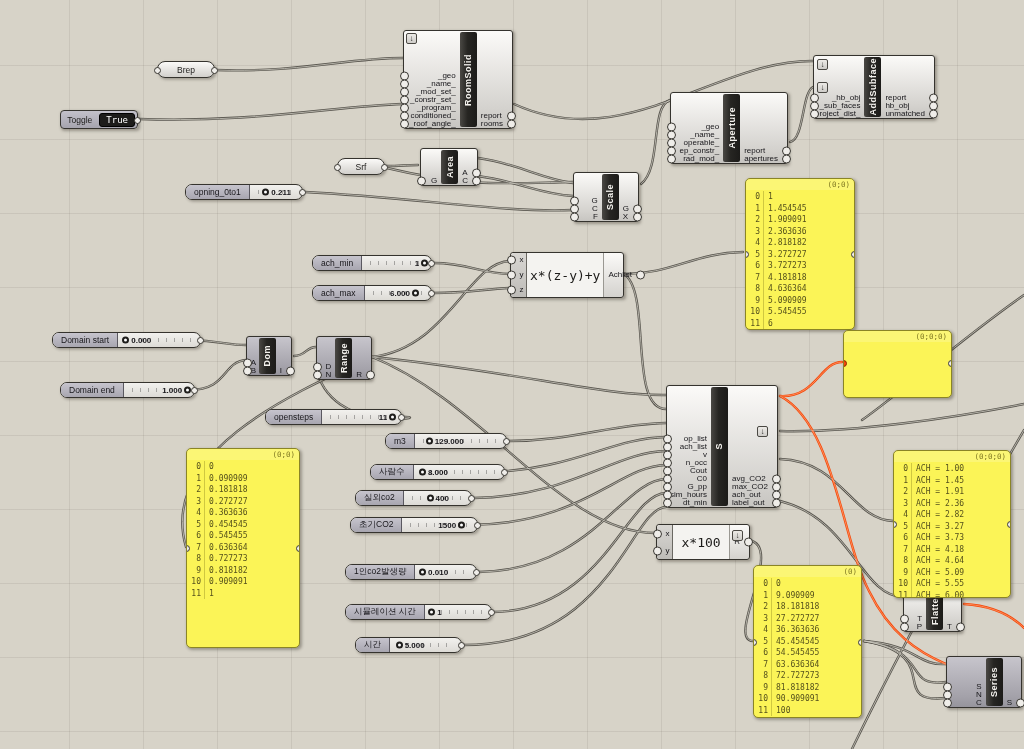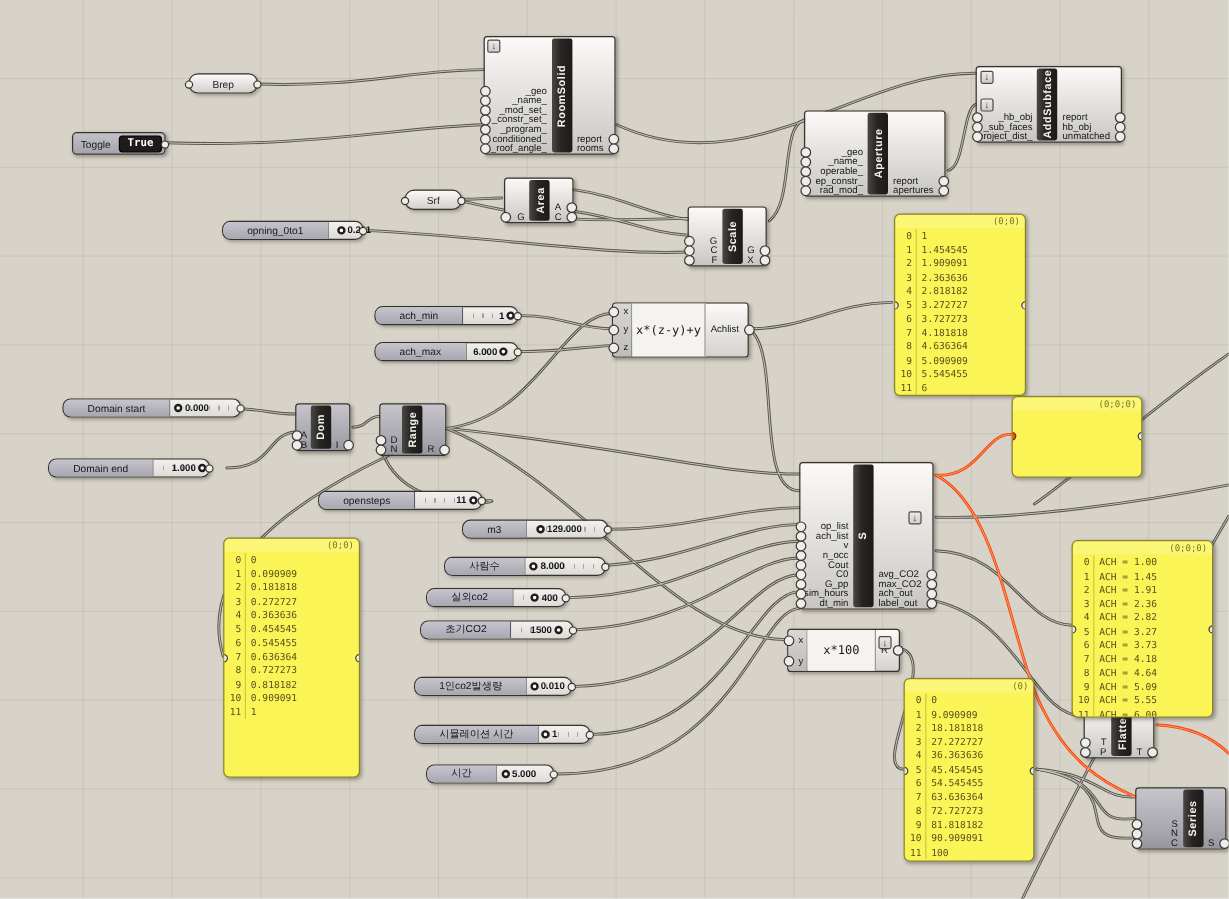--- a/index.html
+++ b/index.html
@@ -37,28 +37,28 @@
 
   .param{display:flex;align-items:center;justify-content:center;border:1px solid #35332e;border-radius:8px;
         background:linear-gradient(180deg,#fbfaf8,#d2d0cc);font-size:8.5px;color:#1c1b19}
   .nub{position:absolute;width:7px;height:7px;border-radius:50%;background:#efede9;border:1px solid #3a3833;z-index:3}
   .nub.orange{background:#f4490b;border-color:#8a2800}
 
   .toggle{display:flex;align-items:center;border:1px solid #35332e;border-radius:4px;
         background:linear-gradient(180deg,#c3c1ca,#a6a4ae);font-size:8.5px}
   .toggle .tlabel{flex:1;text-align:right;color:#1c1b19;padding:0 5px}
   .toggle .tvalue{background:#1d1c1a;color:#fff;font-family:"DejaVu Sans Mono",monospace;
-        font-weight:bold;font-size:9px;border-radius:3px;border:1px solid #000;
+        font-weight:normal;font-size:9px;border-radius:3px;border:1px solid #000;
         padding:1px 6px;margin:1px 2px}
 
   .slider{display:flex;height:16px;border:1px solid #35332e;border-radius:7px;overflow:visible;
         background:linear-gradient(180deg,#f2f1ee,#dddbd6)}
   .sname{background:linear-gradient(180deg,#c6c4cd,#a8a6b0);border-right:1px solid #5a5860;
         border-radius:6px 0 0 6px;display:flex;align-items:center;justify-content:center;
-        font-size:8.5px;color:#17161a;white-space:nowrap;padding:0 20px}
+        font-size:8.5px;color:#17161a;white-space:nowrap;padding:0 8px}
   .track{position:relative;flex:1}
   .track::before{content:"";position:absolute;left:8px;right:8px;top:50%;height:4px;transform:translateY(-50%);
         background-image:repeating-linear-gradient(90deg,rgba(40,40,40,.35) 0 1px,transparent 1px 8px)}
   .kv{position:absolute;top:50%;transform:translateY(-50%);display:flex;align-items:center;gap:2px;z-index:2}
   .knob{width:7px;height:7px;border-radius:50%;background:#fff;border:2px solid #1e1d1b;flex:0 0 auto}
   .sval{font-size:8px;font-weight:bold;color:#17161a;background:inherit;white-space:nowrap}
 
   .panel{background:#fbf457;border:1.5px solid #8a8426;border-radius:5px;display:flex;flex-direction:column;overflow:hidden}
   .phead{flex:0 0 11px;text-align:right;padding:1px 4px 0 0;font-family:"DejaVu Sans Mono",monospace;
         font-size:7.5px;color:#7d7620;background:rgba(255,255,255,.18)}
@@ -67,21 +67,21 @@
         font-size:8px;color:#55511c}
   .prow .idx{flex:0 0 18px;text-align:right;padding-right:3px;border-right:1px solid #cfc840;align-self:stretch;
         display:flex;align-items:center;justify-content:flex-end}
   .prow .pval{padding-left:4px;white-space:nowrap}
 
   .expr{display:flex;border:1px solid #35332e;border-radius:3px;background:linear-gradient(180deg,#fbfaf8,#d4d2ce)}
   .eports{display:flex;flex-direction:column;justify-content:space-around;flex:0 0 16px;
         background:linear-gradient(180deg,#d9d7d3,#bebcb8);border-right:1px solid #6a6862;border-radius:3px 0 0 3px}
   .eports .port.in{padding:0 0 0 6px;justify-content:center}
   .ebody{flex:1;display:flex;align-items:center;justify-content:center;background:#f4f3f0;
-        font-family:"DejaVu Sans Mono",monospace;font-size:10px;color:#1c1b19;border-right:1px solid #9a9892;white-space:nowrap;padding:0 3px}
+        font-family:"DejaVu Sans Mono",monospace;font-size:13px;color:#1c1b19;border-right:1px solid #9a9892;white-space:nowrap;padding:0 3px}
   .eout{flex:0 0 auto}
   .eout .port.out{height:100%}
 
   .gicon{position:absolute;z-index:4;width:11px;height:11px;border:1px solid #4a4843;border-radius:2px;
         background:linear-gradient(180deg,#eceae6,#cfcdc9);display:flex;align-items:center;justify-content:center;
         font-size:8px;color:#2c2b29;line-height:1}
 </style>
 </head>
 <body>
 
@@ -226,21 +226,21 @@
   <div class="slider" style="left:52px;top:332px;width:149px">
     <div class="sname" style="flex:0 0 62px">Domain start</div>
     <div class="track">
         <span class="kv" style="left:5%">
           <i class="knob"></i>
           <b class="sval">0.000</b>
         </span>
       </div>
     <span class="nub" style="right:-4px;top:4px"></span>
   </div>
-  <div class="slider" style="left:40px;top:382px;width:135px">
+  <div class="slider" style="left:60px;top:382px;width:135px">
     <div class="sname" style="flex:0 0 58px">Domain end</div>
     <div class="track">
         <span class="kv" style="right:4%">
           <b class="sval">1.000</b>
           <i class="knob"></i>
         </span>
       </div>
     <span class="nub" style="right:-4px;top:4px"></span>
   </div>
   <div class="slider" style="left:265px;top:409px;width:137px">

